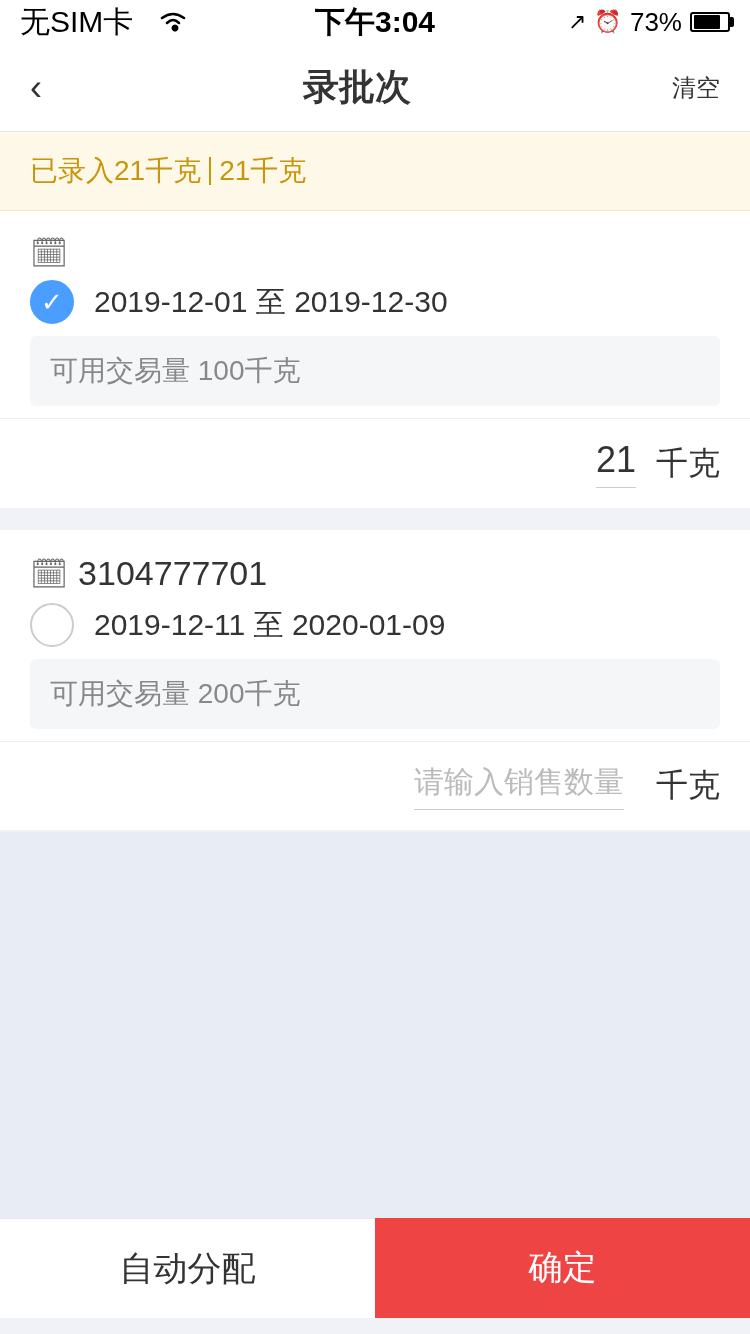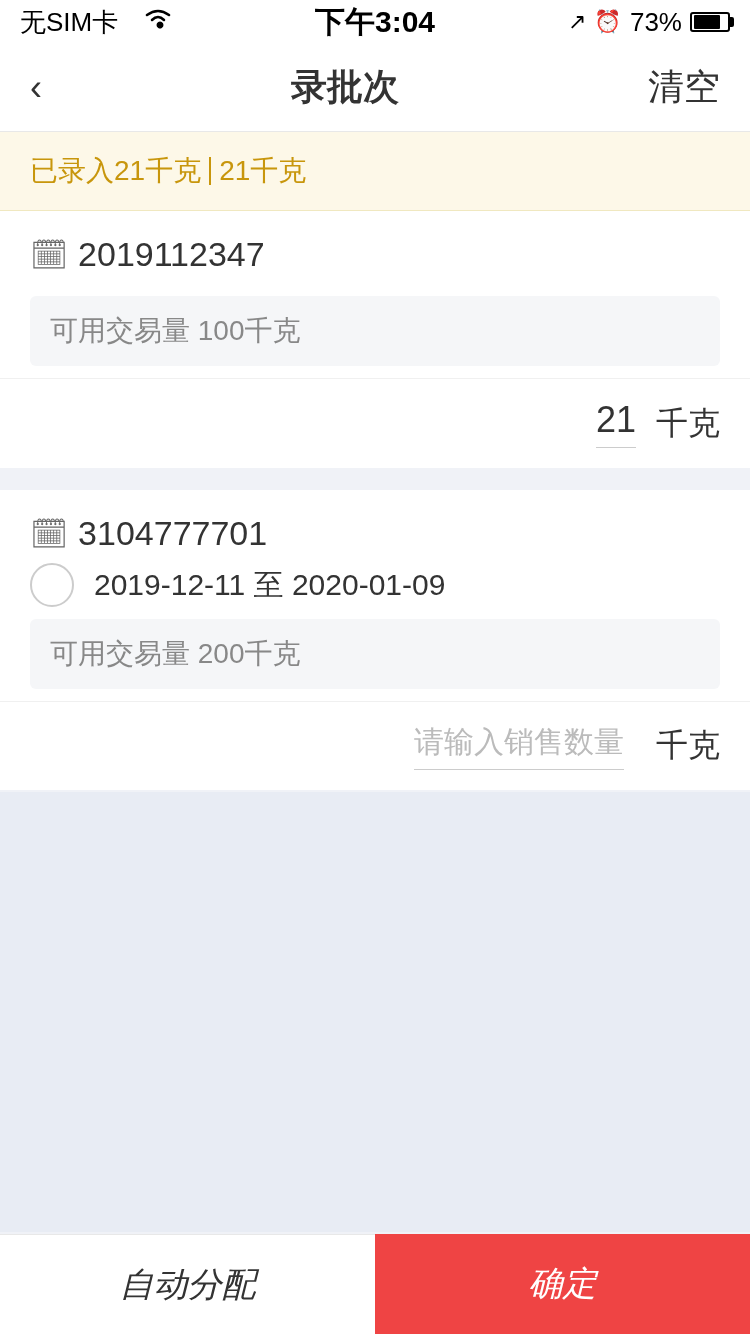--- a/index.html
+++ b/index.html
@@ -19,22 +19,23 @@
       height: 44px;
       display: flex;
       align-items: center;
       justify-content: space-between;
       padding: 0 20px;
       font-size: 28px;
       font-weight: 500;
     }
     .status-left {
       display: flex;
+      align-items: center;
       gap: 26px;
-      font-size: 26px;
+      font-size: 30px;
       color: #000;
     }
     .status-center {
       font-size: 30px;
       font-weight: 600;
       color: #000;
       position: absolute;
       left: 50%;
       transform: translateX(-50%);
     }
@@ -87,21 +88,21 @@
       font-size: 36px;
       color: #333;
       cursor: pointer;
     }
     .nav-title {
       font-size: 36px;
       font-weight: 600;
       color: #333;
     }
     .nav-clear {
-      font-size: 36px;
+      font-size: 24px;
       color: #333;
       cursor: pointer;
     }
 
     
     .info-banner {
       background: #fdf8e8;
       padding: 20px 30px;
       display: flex;
       align-items: center;
@@ -233,26 +234,25 @@
 
     
     .empty-space {
       background: #e8ecf4;
       height: 440px;
     }
 
     
     .bottom-bar {
       position: fixed;
-      bottom: 0;
+      bottom: 16px;
       left: 0;
       width: 750px;
       display: flex;
       height: 100px;
-      font-style: italic;
     }
     .btn-auto {
       flex: 1;
       background: #fff;
       display: flex;
       align-items: center;
       justify-content: center;
       font-size: 34px;
       color: #333;
       border-top: 1px solid #e8e8e8;
@@ -302,21 +302,24 @@
 
 <div class="info-banner">
   <span class="info-item">已录入21千克</span>
   <div class="info-divider"></div>
   <span class="info-item">21千克</span>
 </div>
 
 <div class="batch-card">
   <div class="batch-header">
     <span class="batch-icon">🗓</span>
-    <span class="batch-id">2019112347</span>
+  </div>
+  <div class="batch-row">
+    <div class="radio-btn checked"></div>
+    <span class="batch-date">2019-12-01 至 2019-12-30</span>
   </div>
   <div class="batch-avail-row">可用交易量 100千克</div>
   <div class="qty-row">
     <span class="qty-value qty-underline">21</span>
     <span class="qty-unit">千克</span>
   </div>
 </div>
 
 <div class="section-sep"></div>
 

